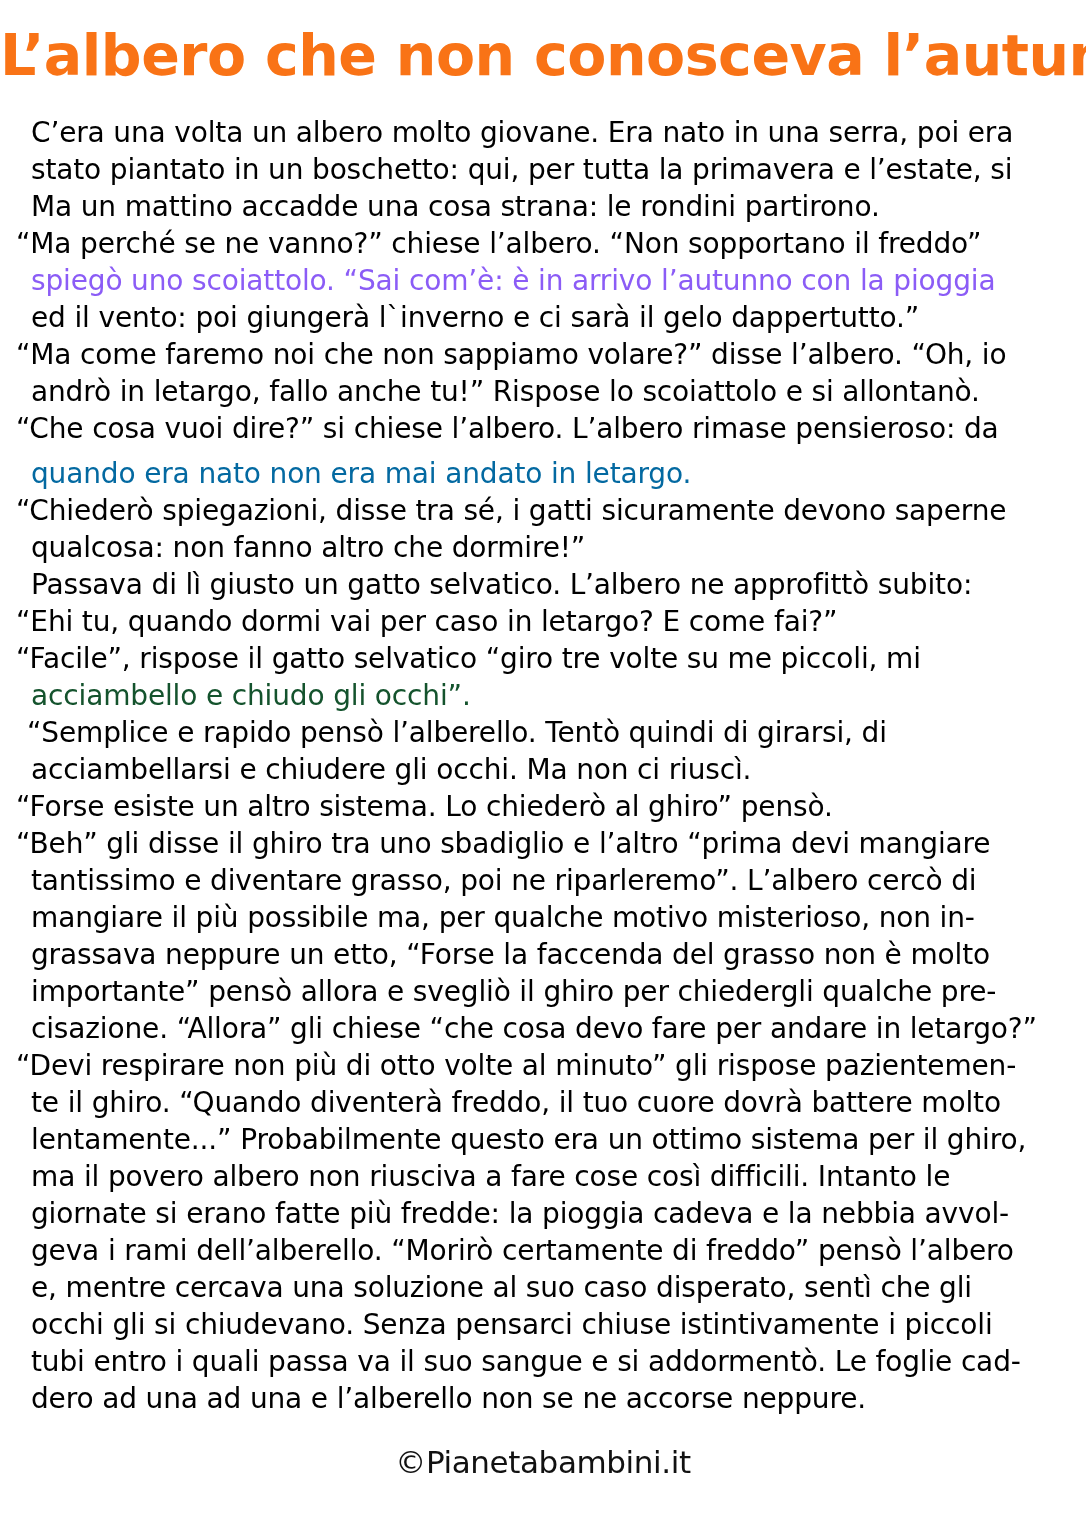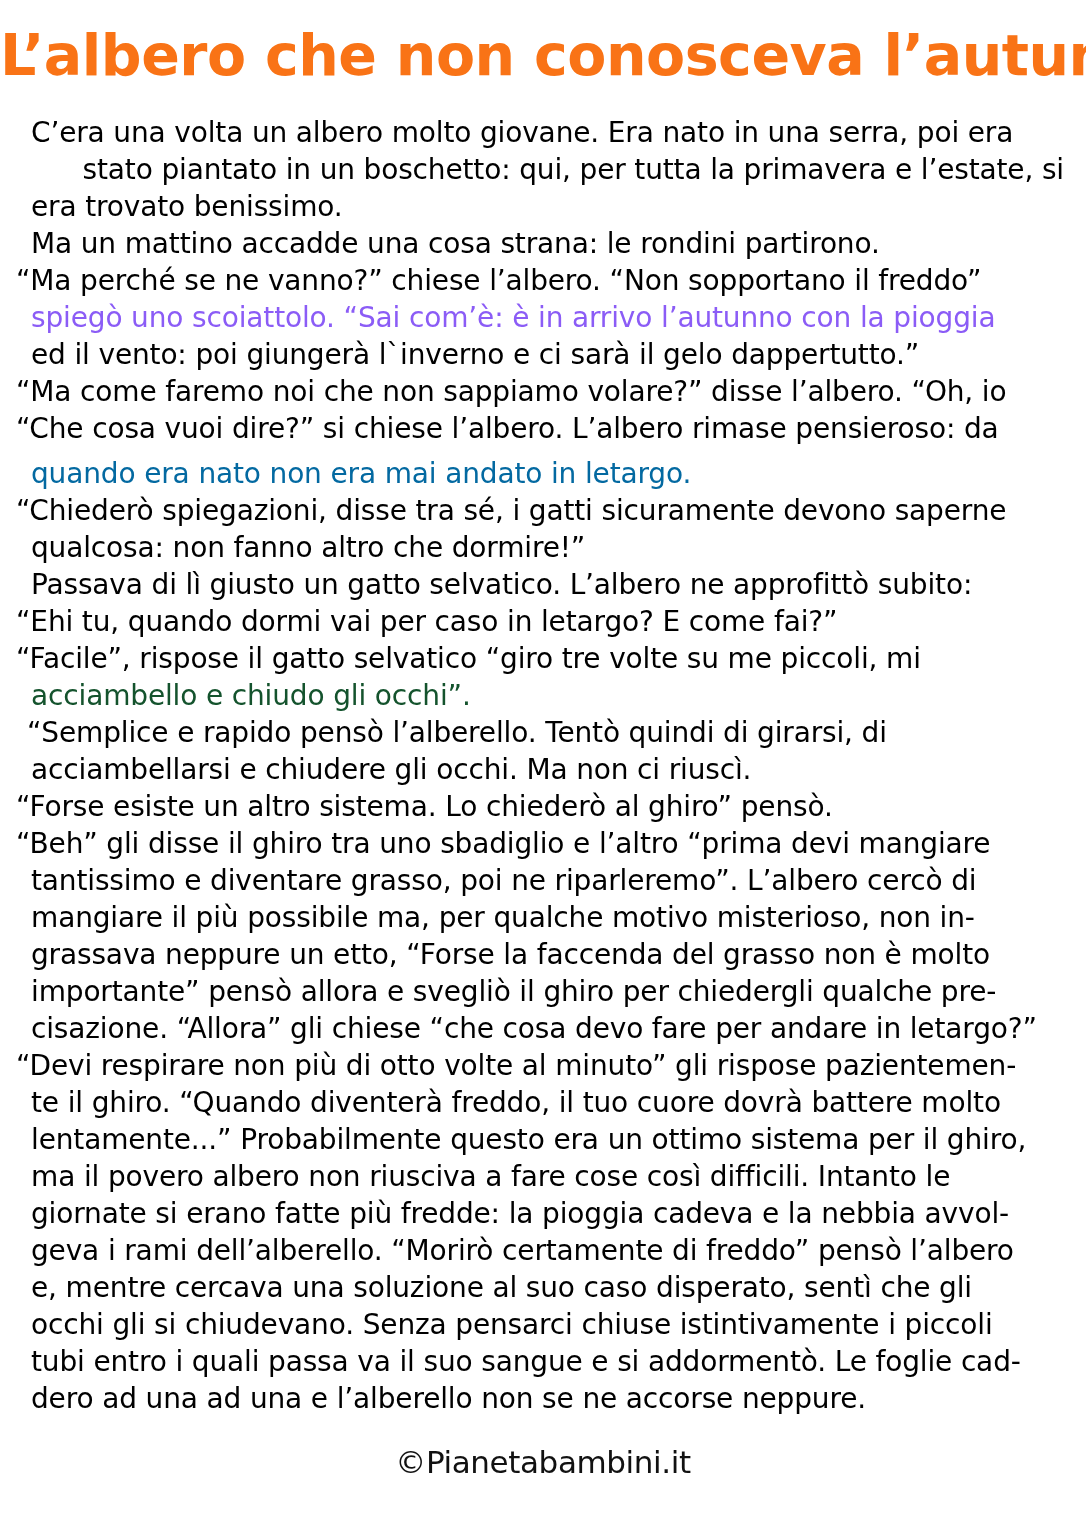--- a/index.html
+++ b/index.html
@@ -85,27 +85,27 @@
 <body style="background: rgb(255, 255, 255);">
 
 <div class="page">
 
   <div class="title-wrap">
     <h1 class="doc-title" style="color: rgb(249, 115, 22);">L’albero che non conosceva l’autunno</h1>
   </div>
 
   <div class="story" id="story-body">
       <div class="story-line indent" style="color: rgb(0, 0, 0);">C’era una volta un albero molto giovane. Era nato in una serra, poi era</div>
-      <div class="story-line indent" style="color: rgb(0, 0, 0); text-align: right;">stato piantato in un boschetto: qui, per tutta la primavera e l’estate, si</div>
-      <div class="story-line indent" style="color: rgb(0, 0, 0);">era trovato benissimo.</div>
+      <div class="story-line indent" style="color: rgb(0, 0, 0);">stato piantato in un boschetto: qui, per tutta la primavera e l’estate, si</div>
       <div class="story-line indent" style="color: rgb(0, 0, 0);">Ma un mattino accadde una cosa strana: le rondini partirono.</div>
       <div class="story-line" style="color: rgb(0, 0, 0);">“Ma perché se ne vanno?” chiese l’albero. “Non sopportano il freddo”</div>
       <div class="story-line indent" style="color: #8b5cf6;">spiegò uno scoiattolo. “Sai com’è: è in arrivo l’autunno con la pioggia</div>
       <div class="story-line indent" style="color: rgb(0, 0, 0);">ed il vento: poi giungerà l`inverno e ci sarà il gelo dappertutto.”</div>
       <div class="story-line" style="color: rgb(0, 0, 0);">“Ma come faremo noi che non sappiamo volare?” disse l’albero. “Oh, io</div>
+      <div class="story-line indent" style="color: rgb(0, 0, 0);">andrò in letargo, fallo anche tu!” Rispose lo scoiattolo e si allontanò.</div>
       <div class="story-line" style="color: rgb(0, 0, 0);">“Che cosa vuoi dire?” si chiese l’albero. L’albero rimase pensieroso: da</div>
       <div class="story-line indent" style="color: #0369a1; margin-top: 8px;">quando era nato non era mai andato in letargo.</div>
       <div class="story-line" style="color: rgb(0, 0, 0);">“Chiederò spiegazioni, disse tra sé, i gatti sicuramente devono saperne</div>
       <div class="story-line indent" style="color: rgb(0, 0, 0);">qualcosa: non fanno altro che dormire!”</div>
       <div class="story-line indent" style="color: rgb(0, 0, 0);">Passava di lì giusto un gatto selvatico. L’albero ne approfittò subito:</div>
       <div class="story-line" style="color: rgb(0, 0, 0);">“Ehi tu, quando dormi vai per caso in letargo? E come fai?”</div>
       <div class="story-line" style="color: rgb(0, 0, 0);">“Facile”, rispose il gatto selvatico “giro tre volte su me piccoli, mi</div>
       <div class="story-line indent" style="color: #14532d;">acciambello e chiudo gli occhi”.</div>
       <div class="story-line" style="color: rgb(0, 0, 0); margin-left: 11px;">“Semplice e rapido pensò l’alberello. Tentò quindi di girarsi, di</div>
       <div class="story-line indent" style="color: rgb(0, 0, 0);">acciambellarsi e chiudere gli occhi. Ma non ci riuscì.</div>

